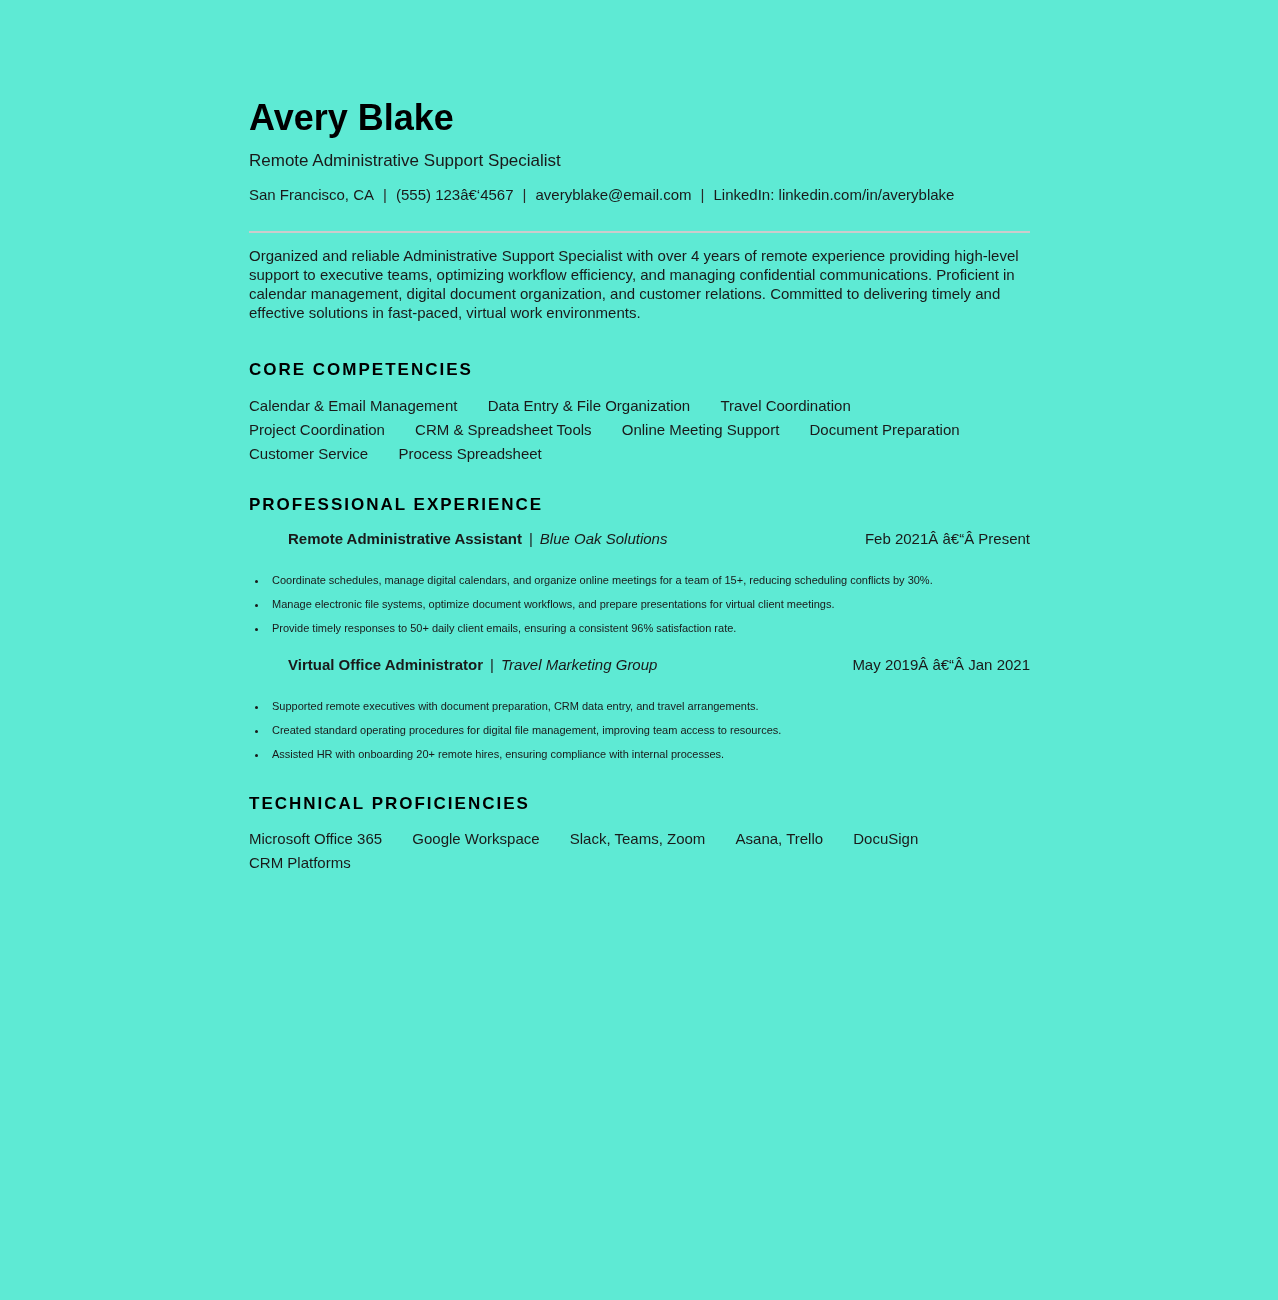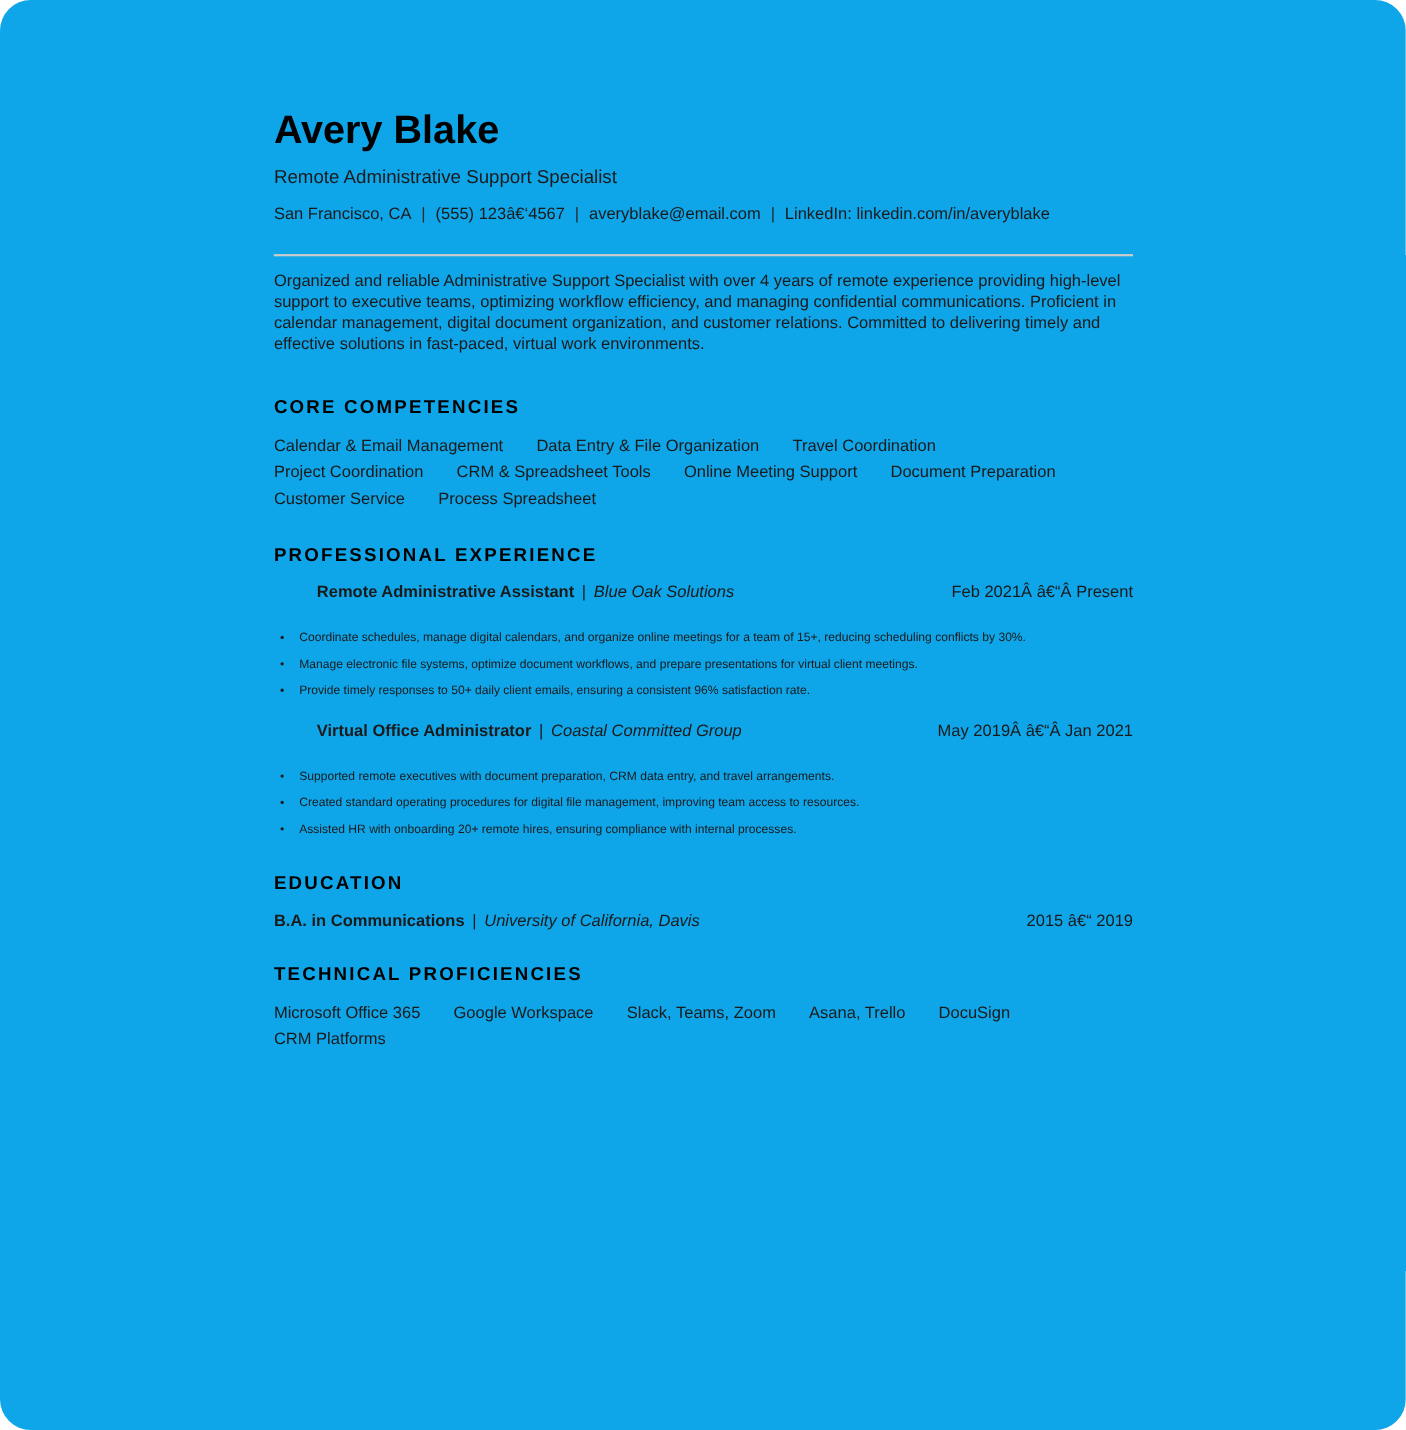--- a/index.html
+++ b/index.html
@@ -5,24 +5,23 @@
   * { margin: 0; padding: 0; box-sizing: border-box; }
   html, body { background: #ffffff; }
   body {
     font-family: "Liberation Sans", sans-serif;
     color: #1a1a1a;
     -webkit-font-smoothing: antialiased;
   }
   .page {
     width: 1278px;
     height: 1300px;
-    background: #0ea5e9;
+    background: #5eead4;
     position: relative;
     overflow: hidden;
-    border-radius: 28px;
   }
   .content {
     position: absolute;
     left: 249px;
     top: 0;
     width: 781px;
     padding-top: 97px;
   }
 
   
@@ -164,41 +163,32 @@
         <ul class="bullets">
           <li>Coordinate schedules, manage digital calendars, and organize online meetings for a team of 15+, reducing scheduling conflicts by 30%.</li>
           <li>Manage electronic file systems, optimize document workflows, and prepare presentations for virtual client meetings.</li>
           <li>Provide timely responses to 50+ daily client emails, ensuring a consistent 96% satisfaction rate.</li>
         </ul>
       </div>
 
       <div class="job">
         <div class="job-header second">
           <span class="job-left">
-            <span class="job-title">Virtual Office Administrator</span><span class="pipe-sep">|</span><span class="company">Coastal Committed Group</span>
+            <span class="job-title">Virtual Office Administrator</span><span class="pipe-sep">|</span><span class="company">Travel Marketing Group</span>
           </span>
           <span class="dates">May 2019Â&nbsp;â€“Â&nbsp;Jan 2021</span>
         </div>
         <ul class="bullets">
           <li>Supported remote executives with document preparation, CRM data entry, and travel arrangements.</li>
           <li>Created standard operating procedures for digital file management, improving team access to resources.</li>
           <li>Assisted HR with onboarding 20+ remote hires, ensuring compliance with internal processes.</li>
         </ul>
       </div>
     </section>
 
-    <section class="sec-edu">
-      <h2>EDUCATION</h2>
-      <div class="edu-row">
-        <span class="edu-left">
-          <span class="job-title">B.A. in Communications</span><span class="pipe-sep">|</span><span class="company">University of California, Davis</span>
-        </span>
-        <span class="dates">2015 â€“ 2019</span>
-      </div>
-    </section>
 
     <section class="sec-tech">
       <h2>TECHNICAL PROFICIENCIES</h2>
       <div class="inline-list tech-list">
         <div class="row">
           <span class="item">Microsoft Office 365</span>
           <span class="item">Google Workspace</span>
           <span class="item">Slack, Teams, Zoom</span>
           <span class="item">Asana, Trello</span>
           <span class="item">DocuSign</span>

